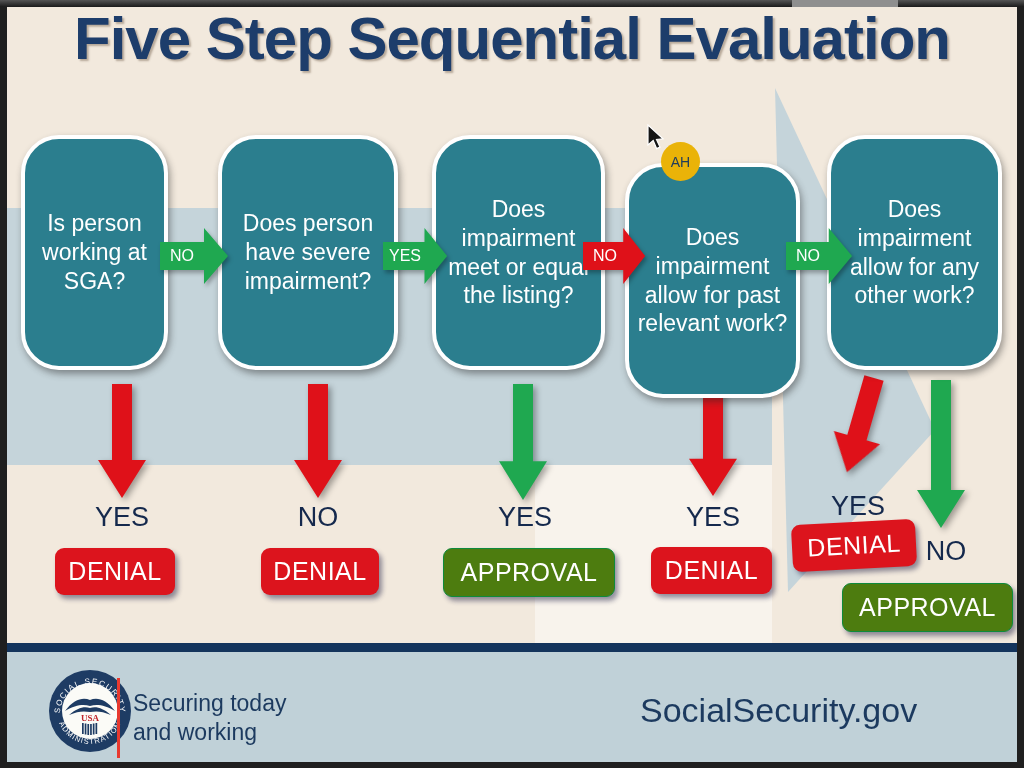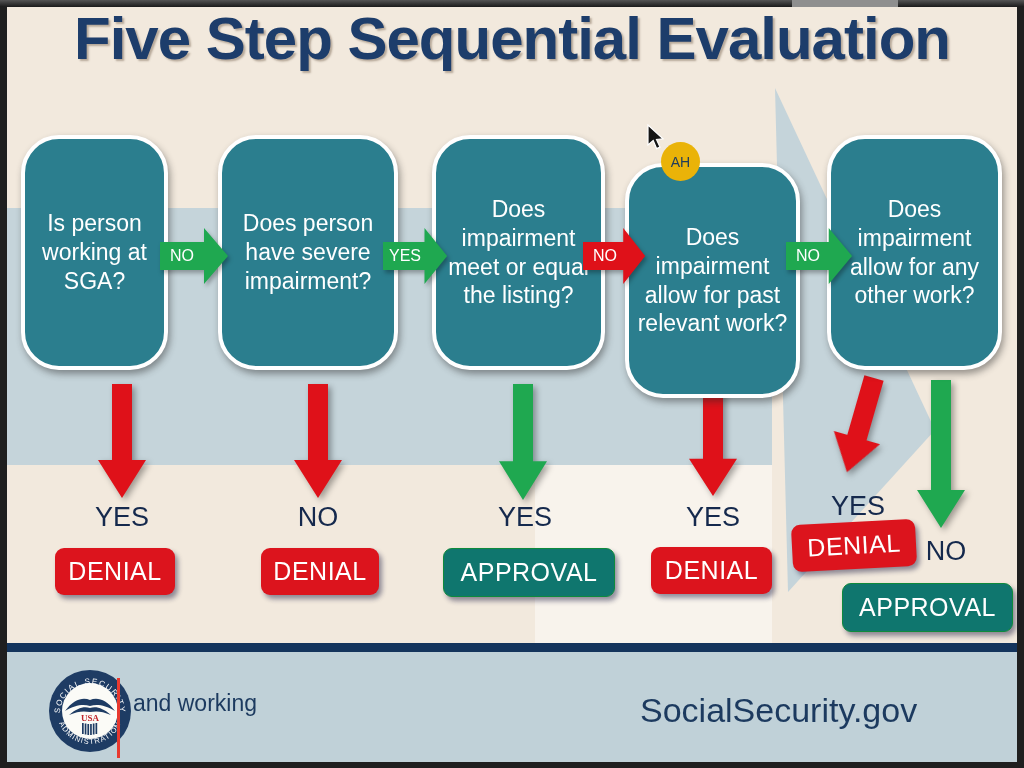--- a/index.html
+++ b/index.html
@@ -30,21 +30,21 @@
              color:#fff;font-size:16px;}
 
   .varrow{z-index:3;filter:drop-shadow(3px 3px 3px rgba(0,0,0,.35));}
   .varrow svg{position:absolute;left:0;top:0;width:100%;height:100%;}
 
   .outlabel{color:#15294d;font-size:27px;text-align:center;width:90px;z-index:5;}
 
   .badge{height:47px;line-height:47px;text-align:center;color:#fff;font-size:25px;letter-spacing:.5px;
          border-radius:9px;box-shadow:3px 4px 5px rgba(20,20,60,.45);z-index:5;}
   .badge.red{background:#dc141d;}
-  .badge.green{background:#0f766e;border:1px solid #0e8a3c;}
+  .badge.green{background:#4d7c0f;border:1px solid #0e8a3c;}
 
   
   #collab-badge{left:661px;top:142px;width:39px;height:39px;border-radius:50%;background:#eab308;
                 color:#1d3b5e;font-size:14px;display:flex;align-items:center;justify-content:center;z-index:7;}
   #collab-cursor{left:645px;top:124px;width:22px;height:28px;z-index:8;}
 
   
   #footer-stripe{left:7px;top:643px;width:1010px;height:9px;background:#14345c;z-index:6;}
   #footer-band{left:7px;top:652px;width:1010px;height:110px;background:#c0d1d8;z-index:6;}
   #seal{left:49px;top:670px;width:82px;height:82px;z-index:7;}
@@ -187,17 +187,18 @@
         <rect x="35.7" y="53.5" width="1.7" height="11"></rect>
       <rect x="38.4" y="54" width="1.7" height="11"></rect>
         <rect x="41.1" y="54" width="1.7" height="11"></rect>
       <rect x="43.8" y="53.5" width="1.7" height="11"></rect>
         <rect x="46.5" y="53" width="1.7" height="11"></rect>
     </g>
   </svg>
 
   <div class="abs" id="footer-divider"></div>
   <div class="abs" id="tagline">
+    <div>Securing today</div>
     <div>and working</div>
   </div>
   <div class="abs" id="website">SocialSecurity.gov</div>
 
 </div>
 
 </body></html>

